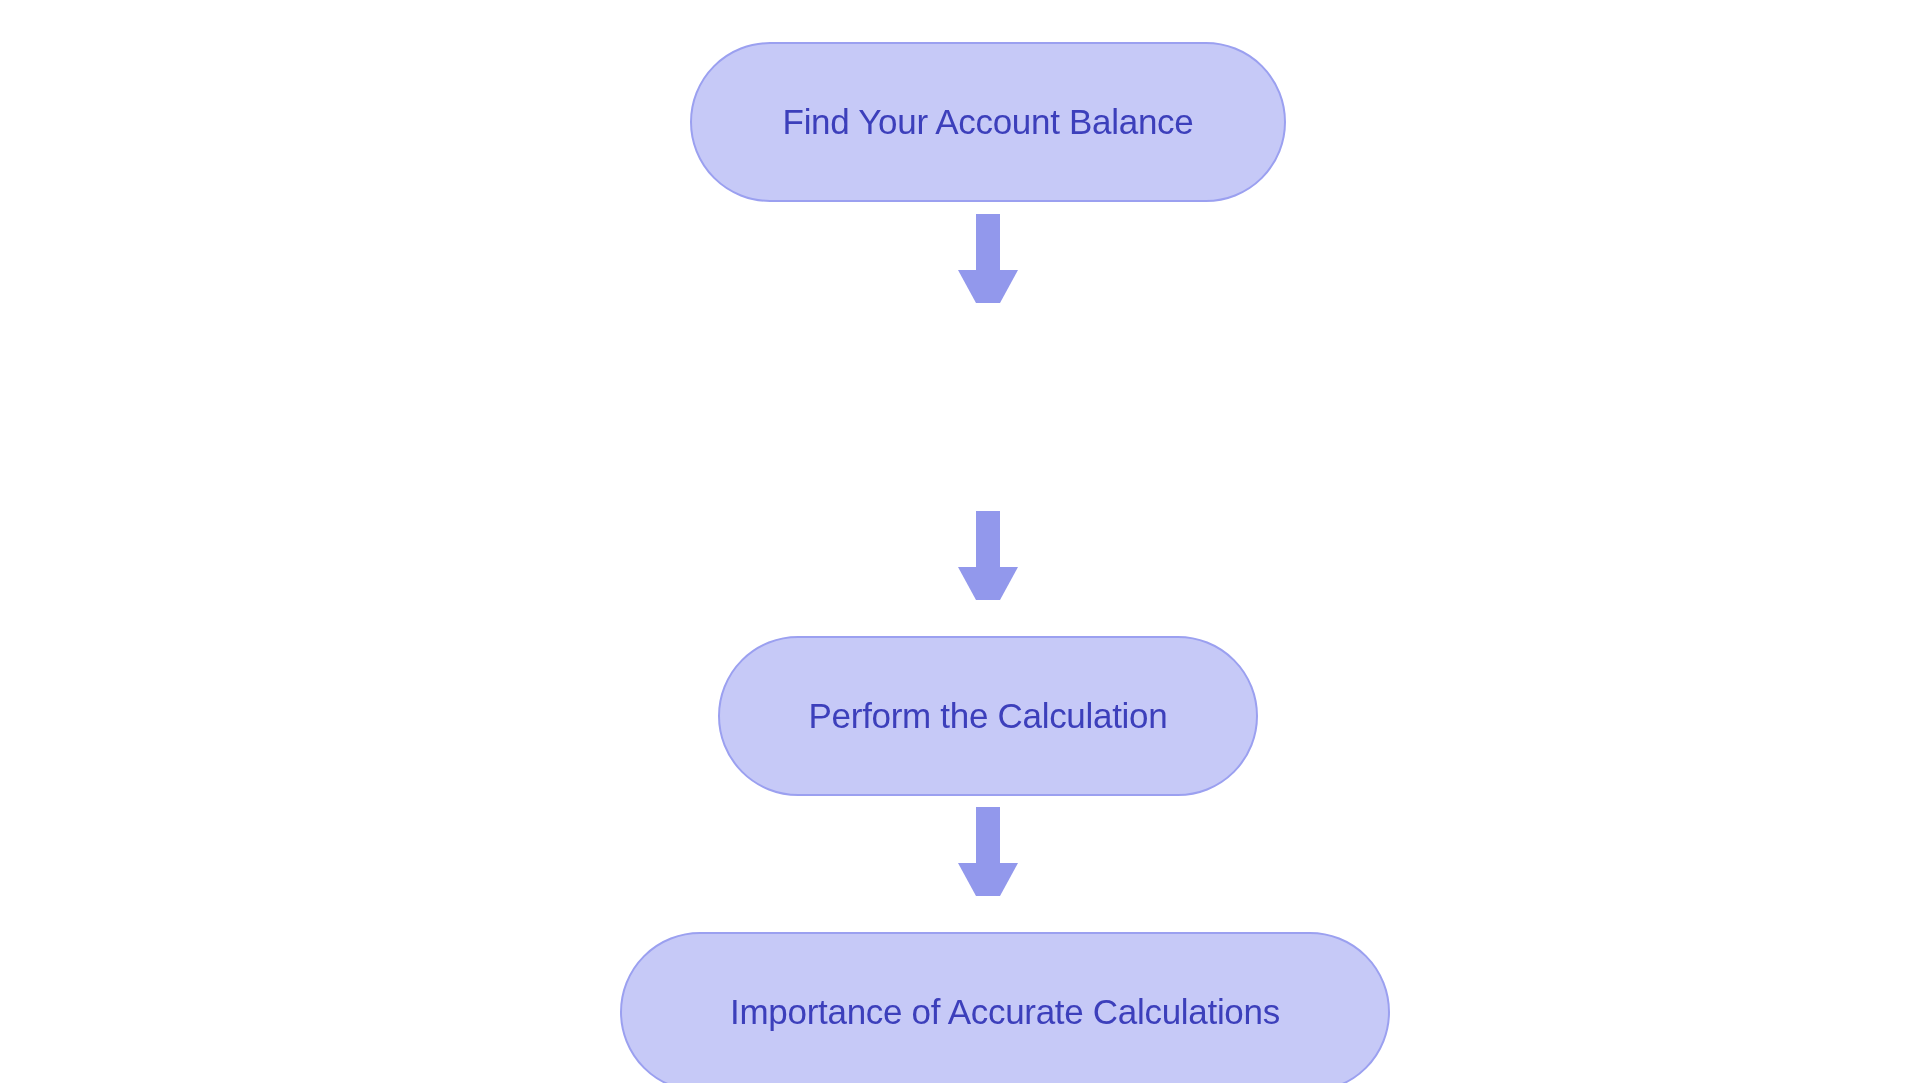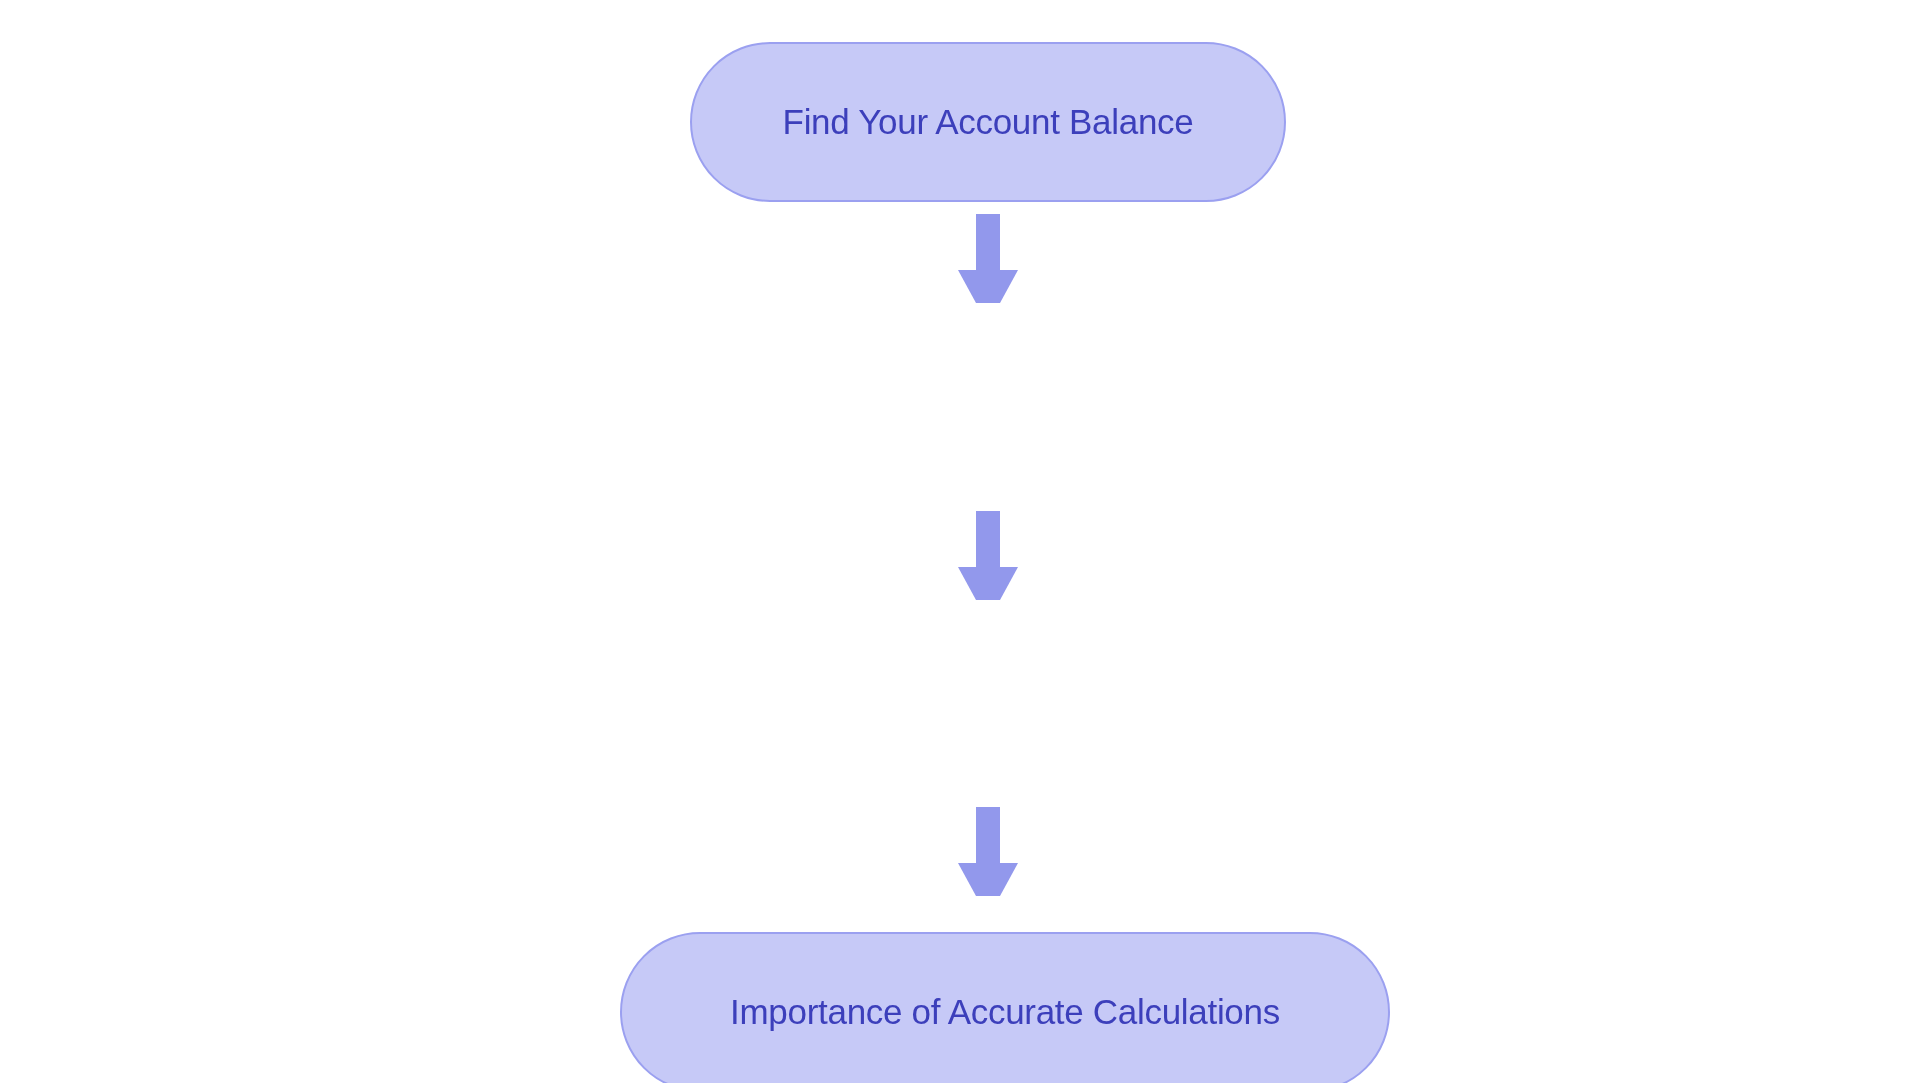--- a/index.html
+++ b/index.html
@@ -82,20 +82,23 @@
     <div class="arrow-line"></div>
     <div class="arrow-head"></div>
   </div>
 
 
   <div class="arrow a2">
     <div class="arrow-line"></div>
     <div class="arrow-head"></div>
   </div>
 
+  <div class="node n3">
+    <span class="node-label">Perform the Calculation</span>
+  </div>
 
   <div class="arrow a3">
     <div class="arrow-line"></div>
     <div class="arrow-head"></div>
   </div>
 
   <div class="node n4">
     <span class="node-label">Importance of Accurate Calculations</span>
   </div>
 

